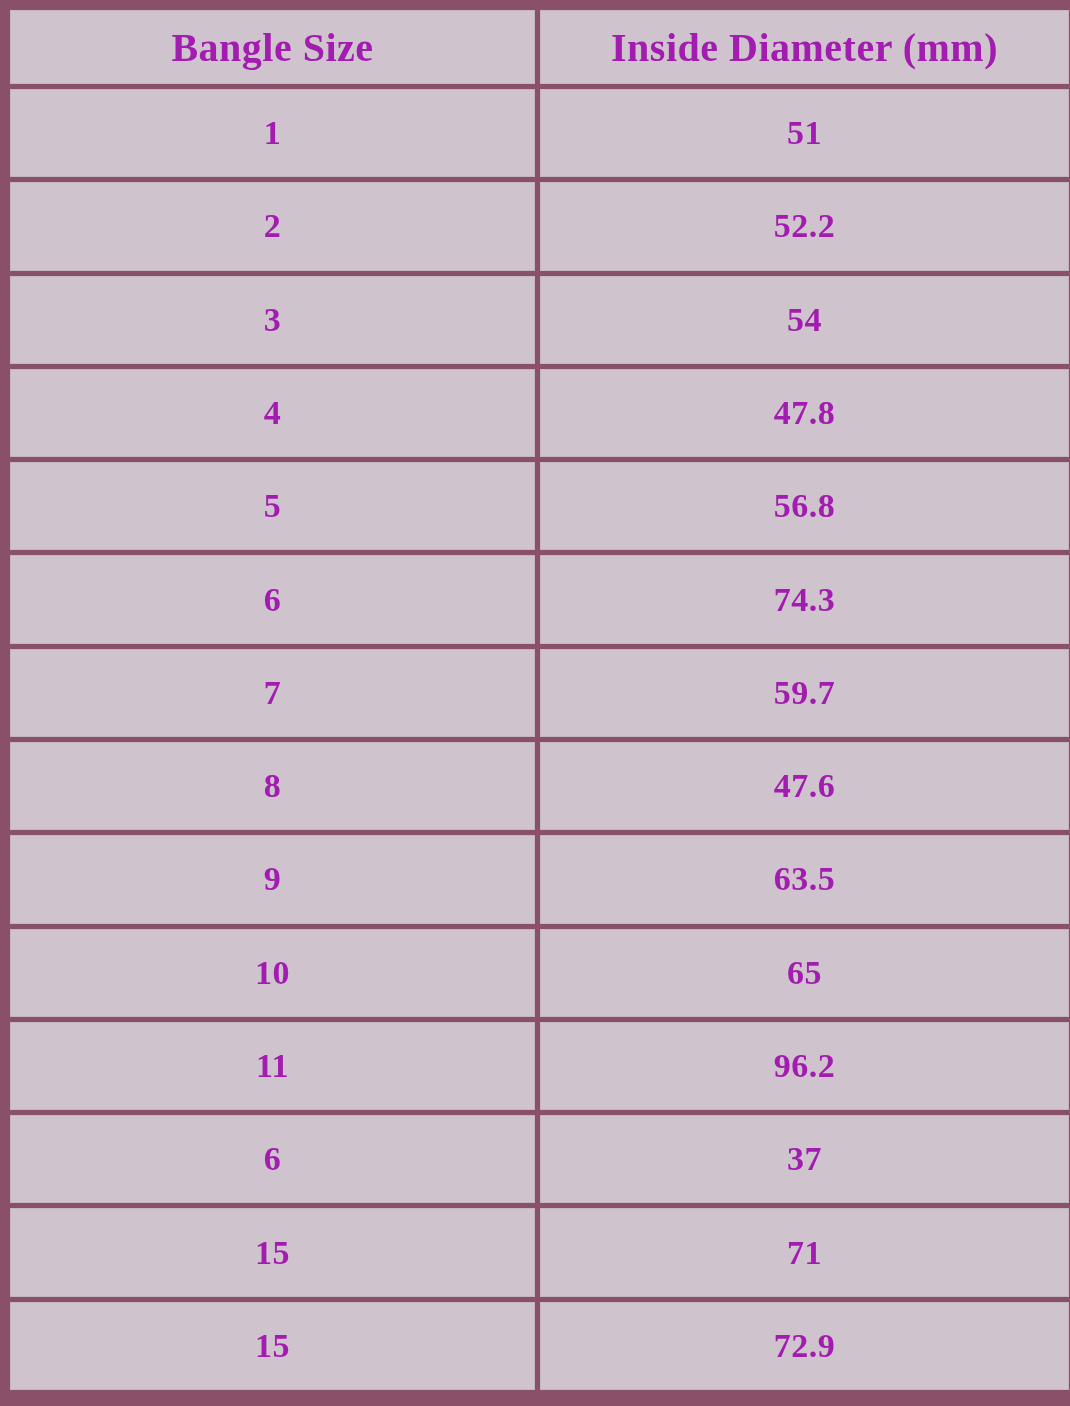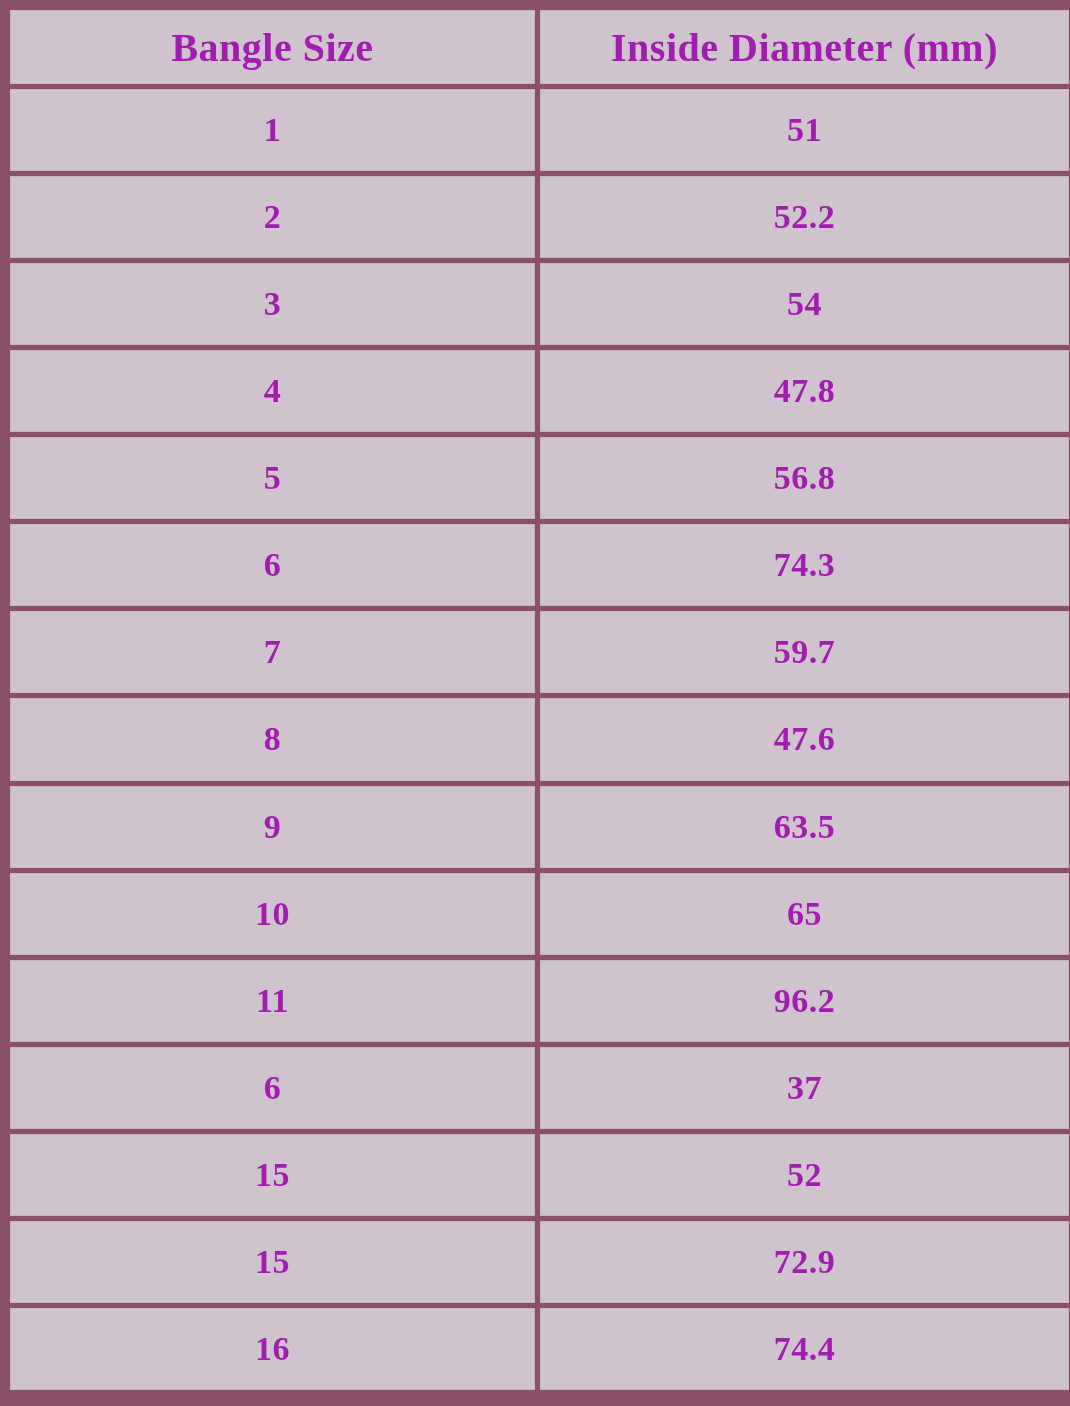--- a/index.html
+++ b/index.html
@@ -122,24 +122,20 @@
       <tr>
         <td class="cell-size">11</td>
         <td class="cell-diameter">96.2</td>
       </tr>
       <tr>
         <td class="cell-size">6</td>
         <td class="cell-diameter">37</td>
       </tr>
       <tr>
         <td class="cell-size">15</td>
-        <td class="cell-diameter">52</td>
+        <td class="cell-diameter">71</td>
       </tr>
       <tr>
         <td class="cell-size">15</td>
         <td class="cell-diameter">72.9</td>
       </tr>
-      <tr>
-        <td class="cell-size">16</td>
-        <td class="cell-diameter">74.4</td>
-      </tr>
     </tbody>
 </table>
 
 </body></html>

